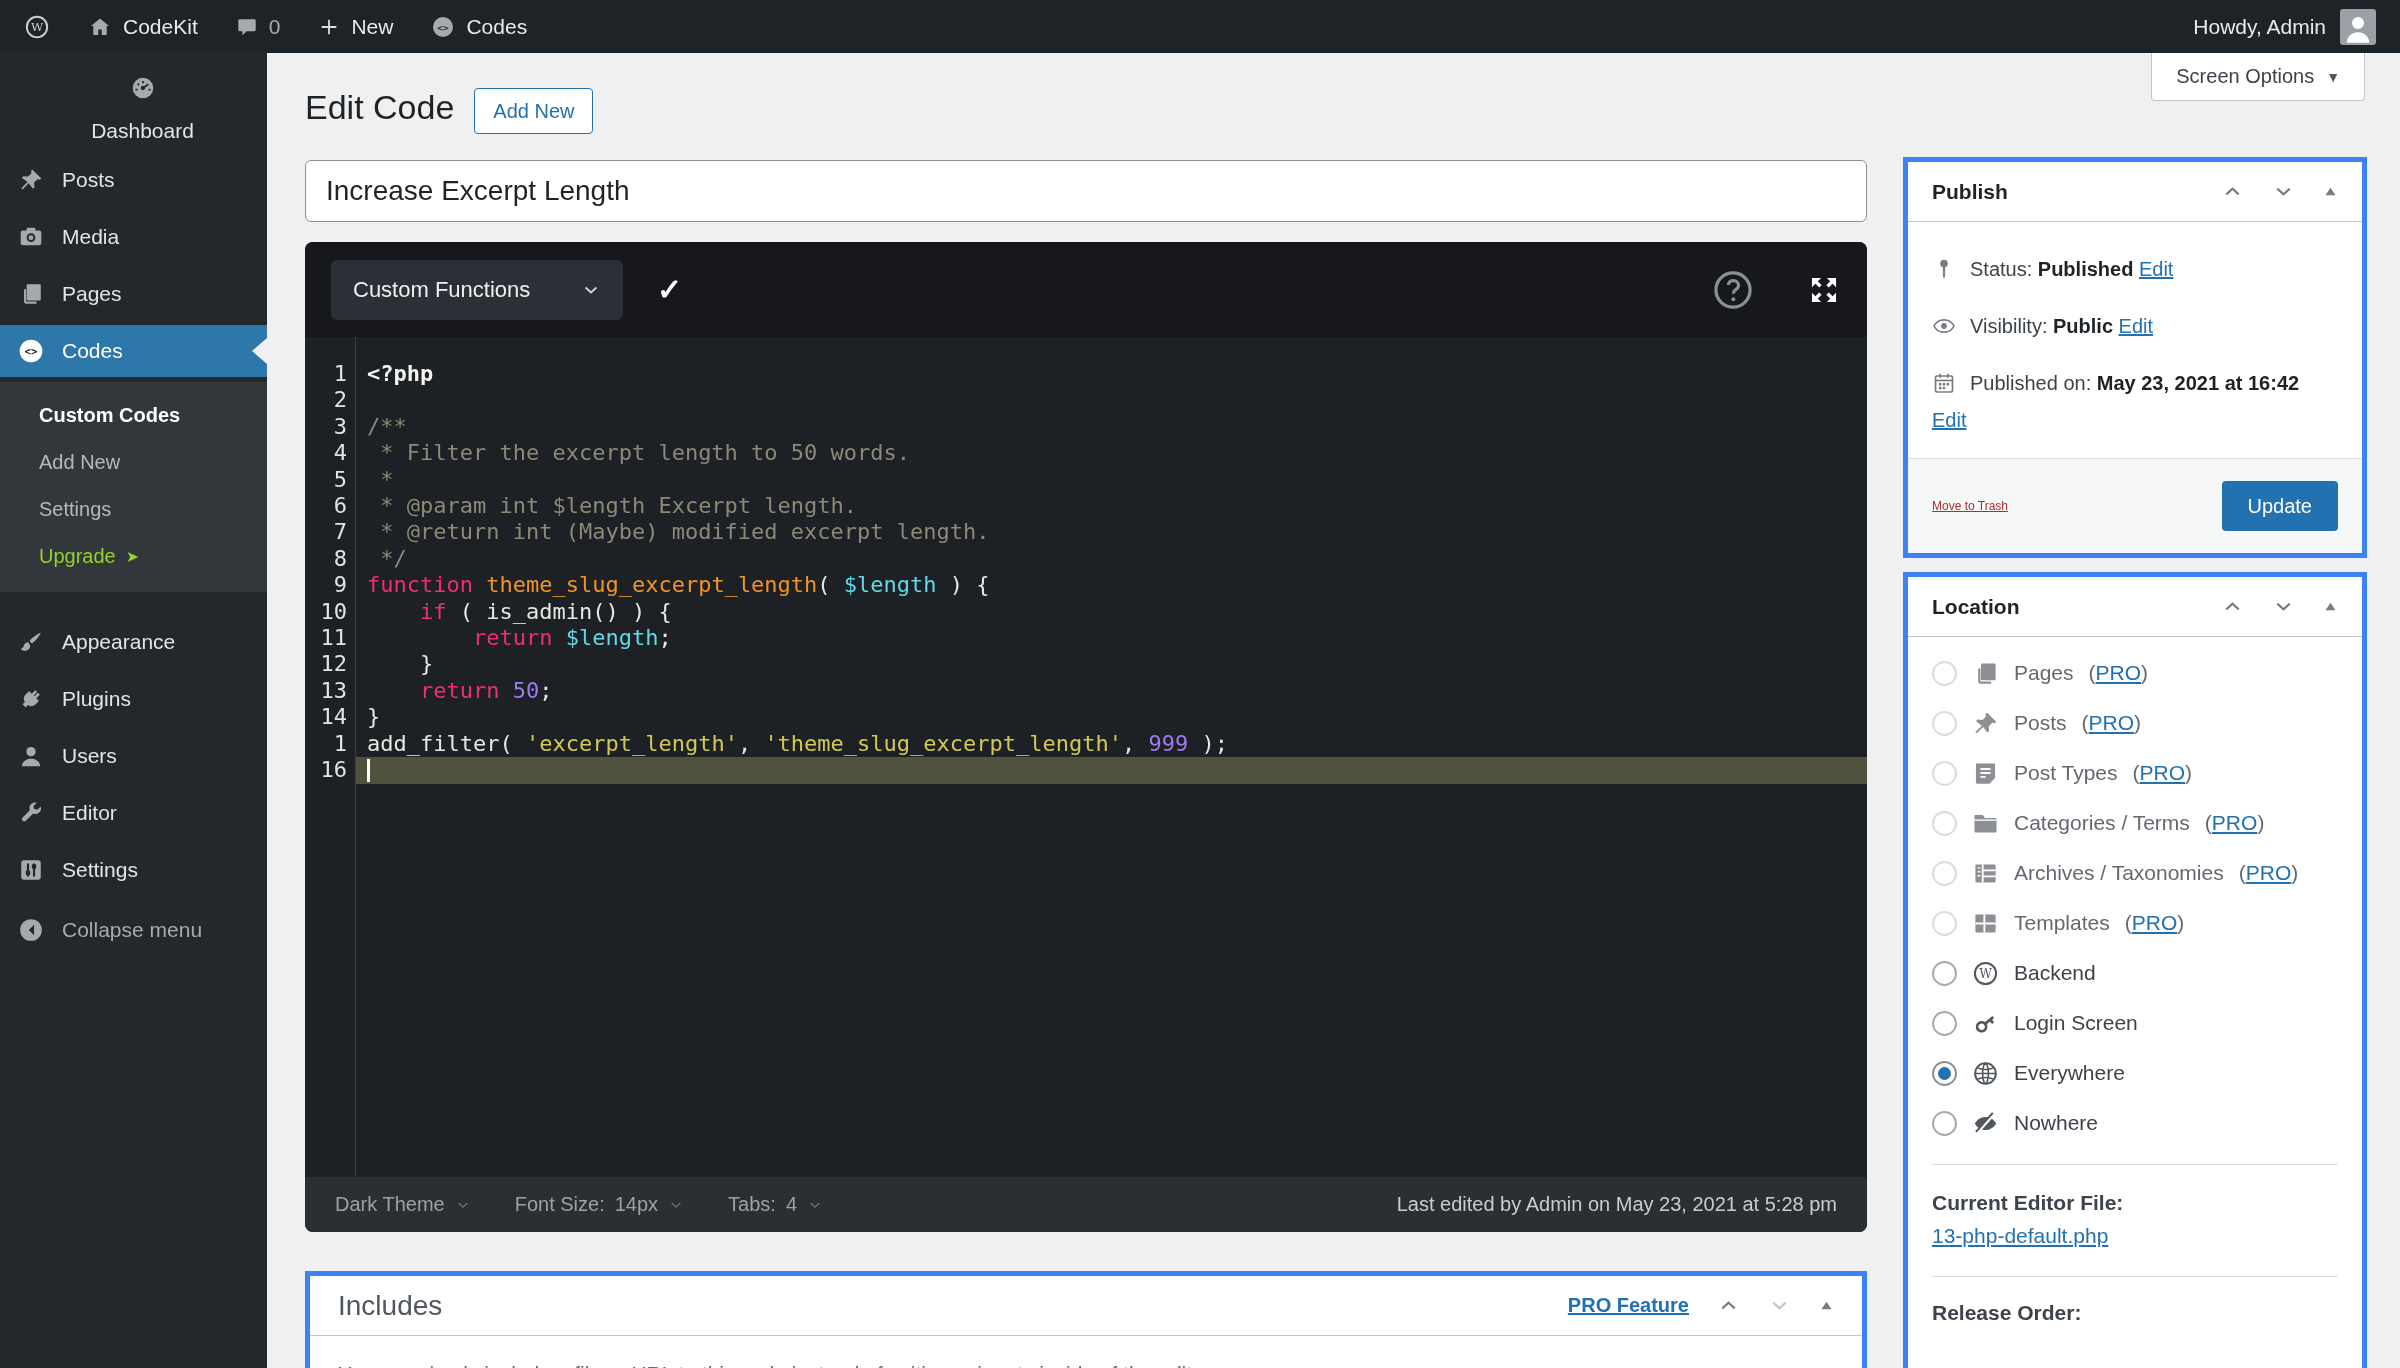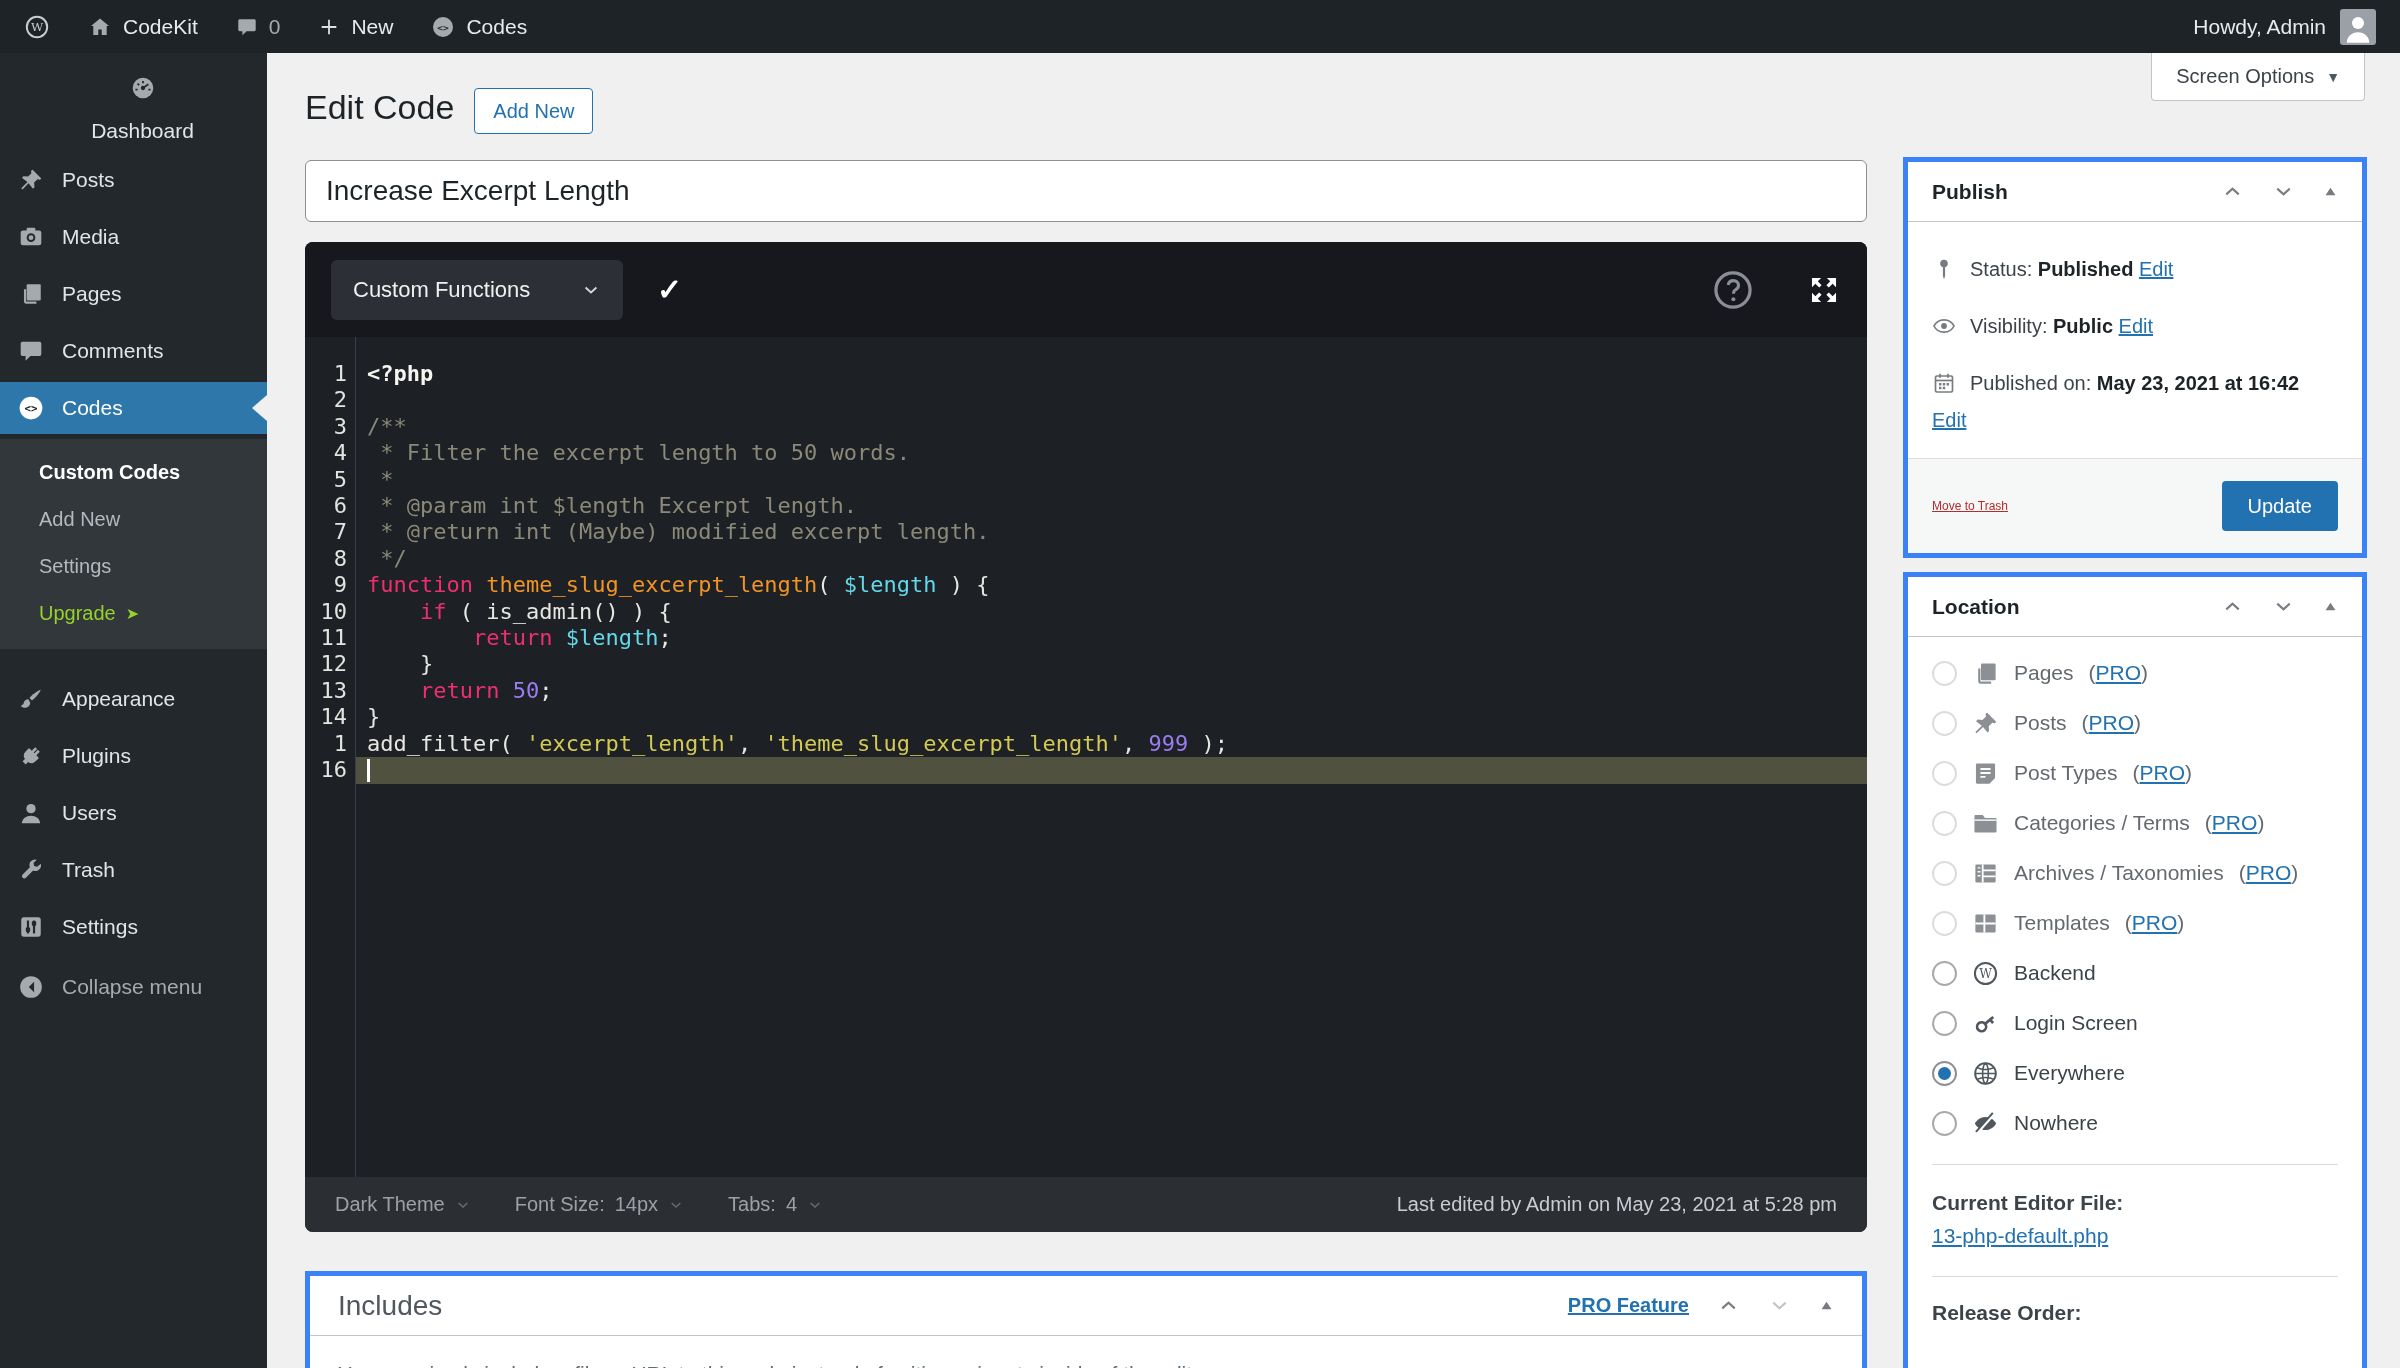--- a/index.html
+++ b/index.html
@@ -251,28 +251,20 @@
         </div>
         <div class="menu-item">
           <span class="ic i26">
             <svg viewBox="0 0 24 24">
               <rect x="8" y="3" width="13" height="15" rx="1" fill="currentColor"></rect>
               <path d="M5.5 7.5V19c0 1.1.9 2 2 2H17v-2H7.5V7.5z" fill="currentColor"></path>
             </svg>
           </span>
           <span>Pages</span>
         </div>
-        <div class="menu-item">
-          <span class="ic i26">
-            <svg viewBox="0 0 24 24">
-              <path d="M4 3.5h16c.8 0 1.5.7 1.5 1.5v10c0 .8-.7 1.5-1.5 1.5h-8.5L7 21v-4.5H4c-.8 0-1.5-.7-1.5-1.5V5c0-.8.7-1.5 1.5-1.5z" fill="currentColor"></path>
-            </svg>
-          </span>
-          <span>Comments</span>
-        </div>
         <div class="menu-item active">
           <span class="ic i26">
             <svg viewBox="0 0 24 24">
               <circle cx="12" cy="12" r="10.5" fill="#fff"></circle>
               <text x="12" y="15.8" text-anchor="middle" font-size="10" font-weight="bold" font-family="DejaVu Sans Mono, monospace" fill="#23282d">&lt;&gt;</text>
             </svg>
           </span>
           <span>Codes</span>
           <span class="menu-arrow"></span>
         </div>
@@ -316,21 +308,21 @@
             </svg>
           </span>
           <span>Users</span>
         </div>
         <div class="menu-item">
           <span class="ic i26">
             <svg viewBox="0 0 24 24">
               <path d="M21 6.2a5.2 5.2 0 01-7 6.3l-6.7 6.7a2.1 2.1 0 11-3-3l6.7-6.7a5.2 5.2 0 016.3-7l-3 3 .6 2.8 2.8.6z" fill="currentColor"></path>
             </svg>
           </span>
-          <span>Trash</span>
+          <span>Editor</span>
         </div>
         <div class="menu-item">
           <span class="ic i26">
             <svg viewBox="0 0 24 24">
               <rect x="3" y="3" width="18" height="18" rx="2.5" fill="currentColor"></rect>
               <path d="M9.2 6v12M14.8 6v12" stroke="#23282d" stroke-width="2"></path>
               <rect x="7.2" y="12.5" width="4" height="4" rx="0.8" fill="#23282d"></rect>
               <rect x="12.8" y="6.8" width="4" height="4" rx="0.8" fill="#23282d"></rect>
             </svg>
           </span>

